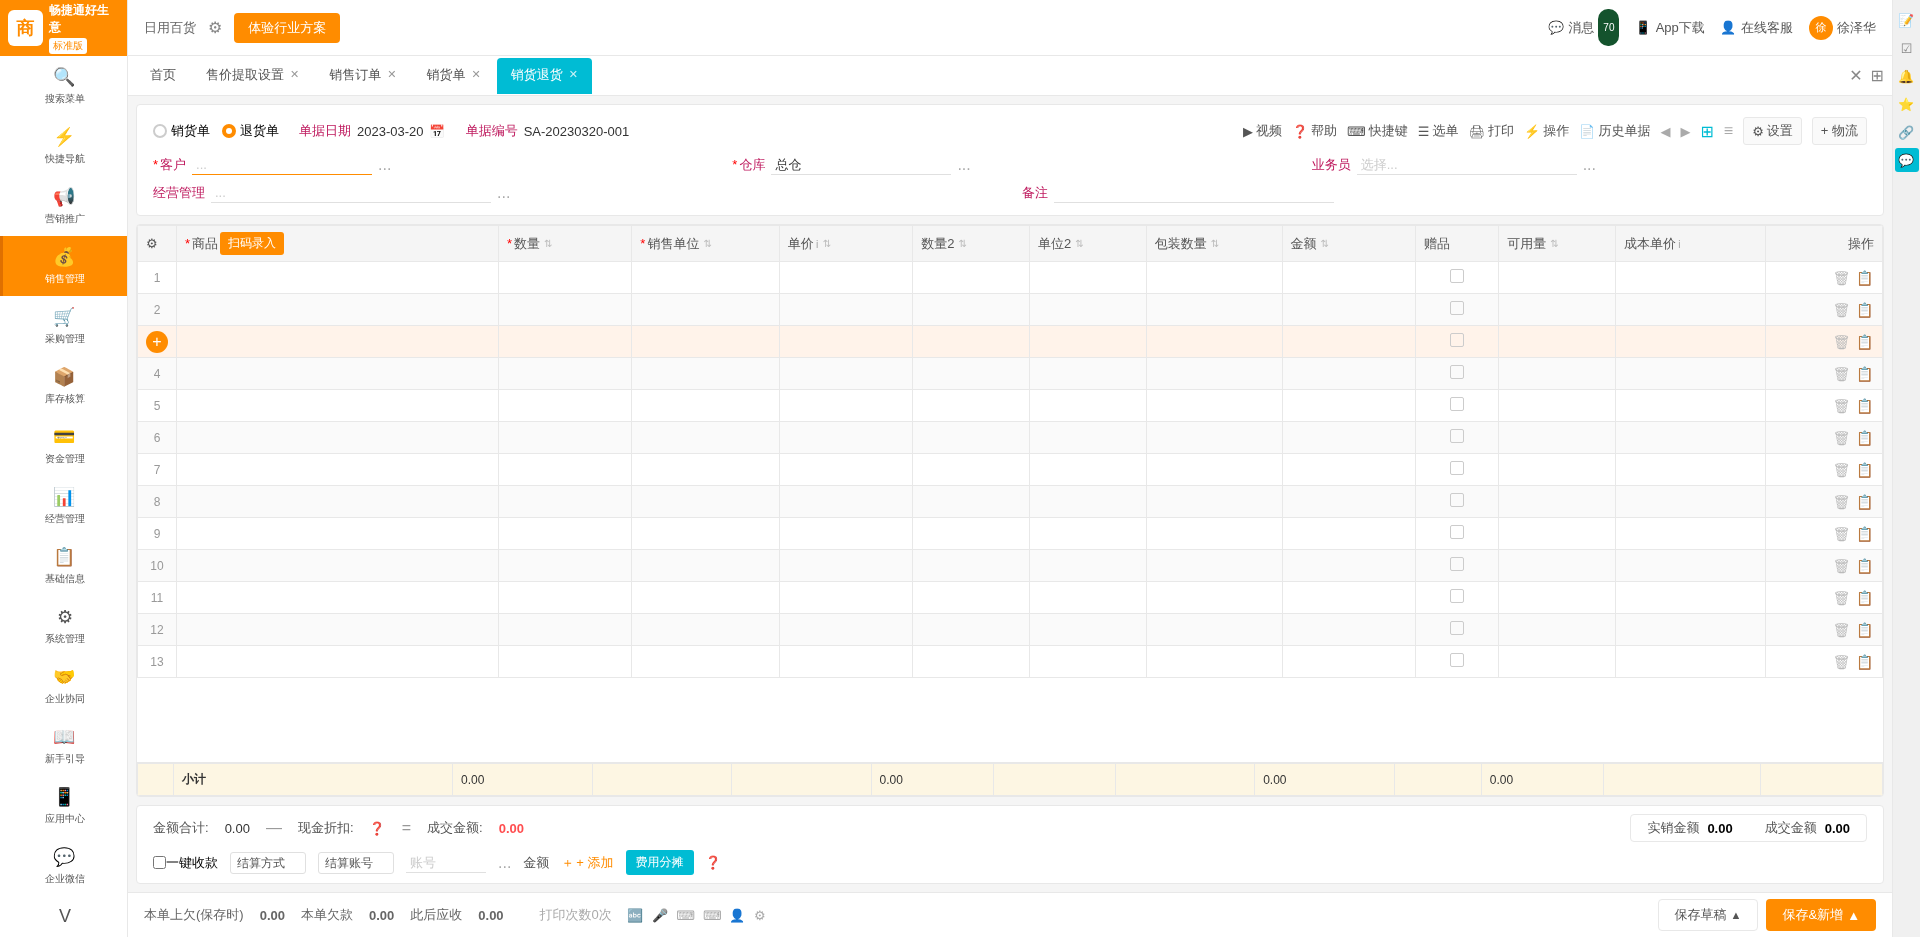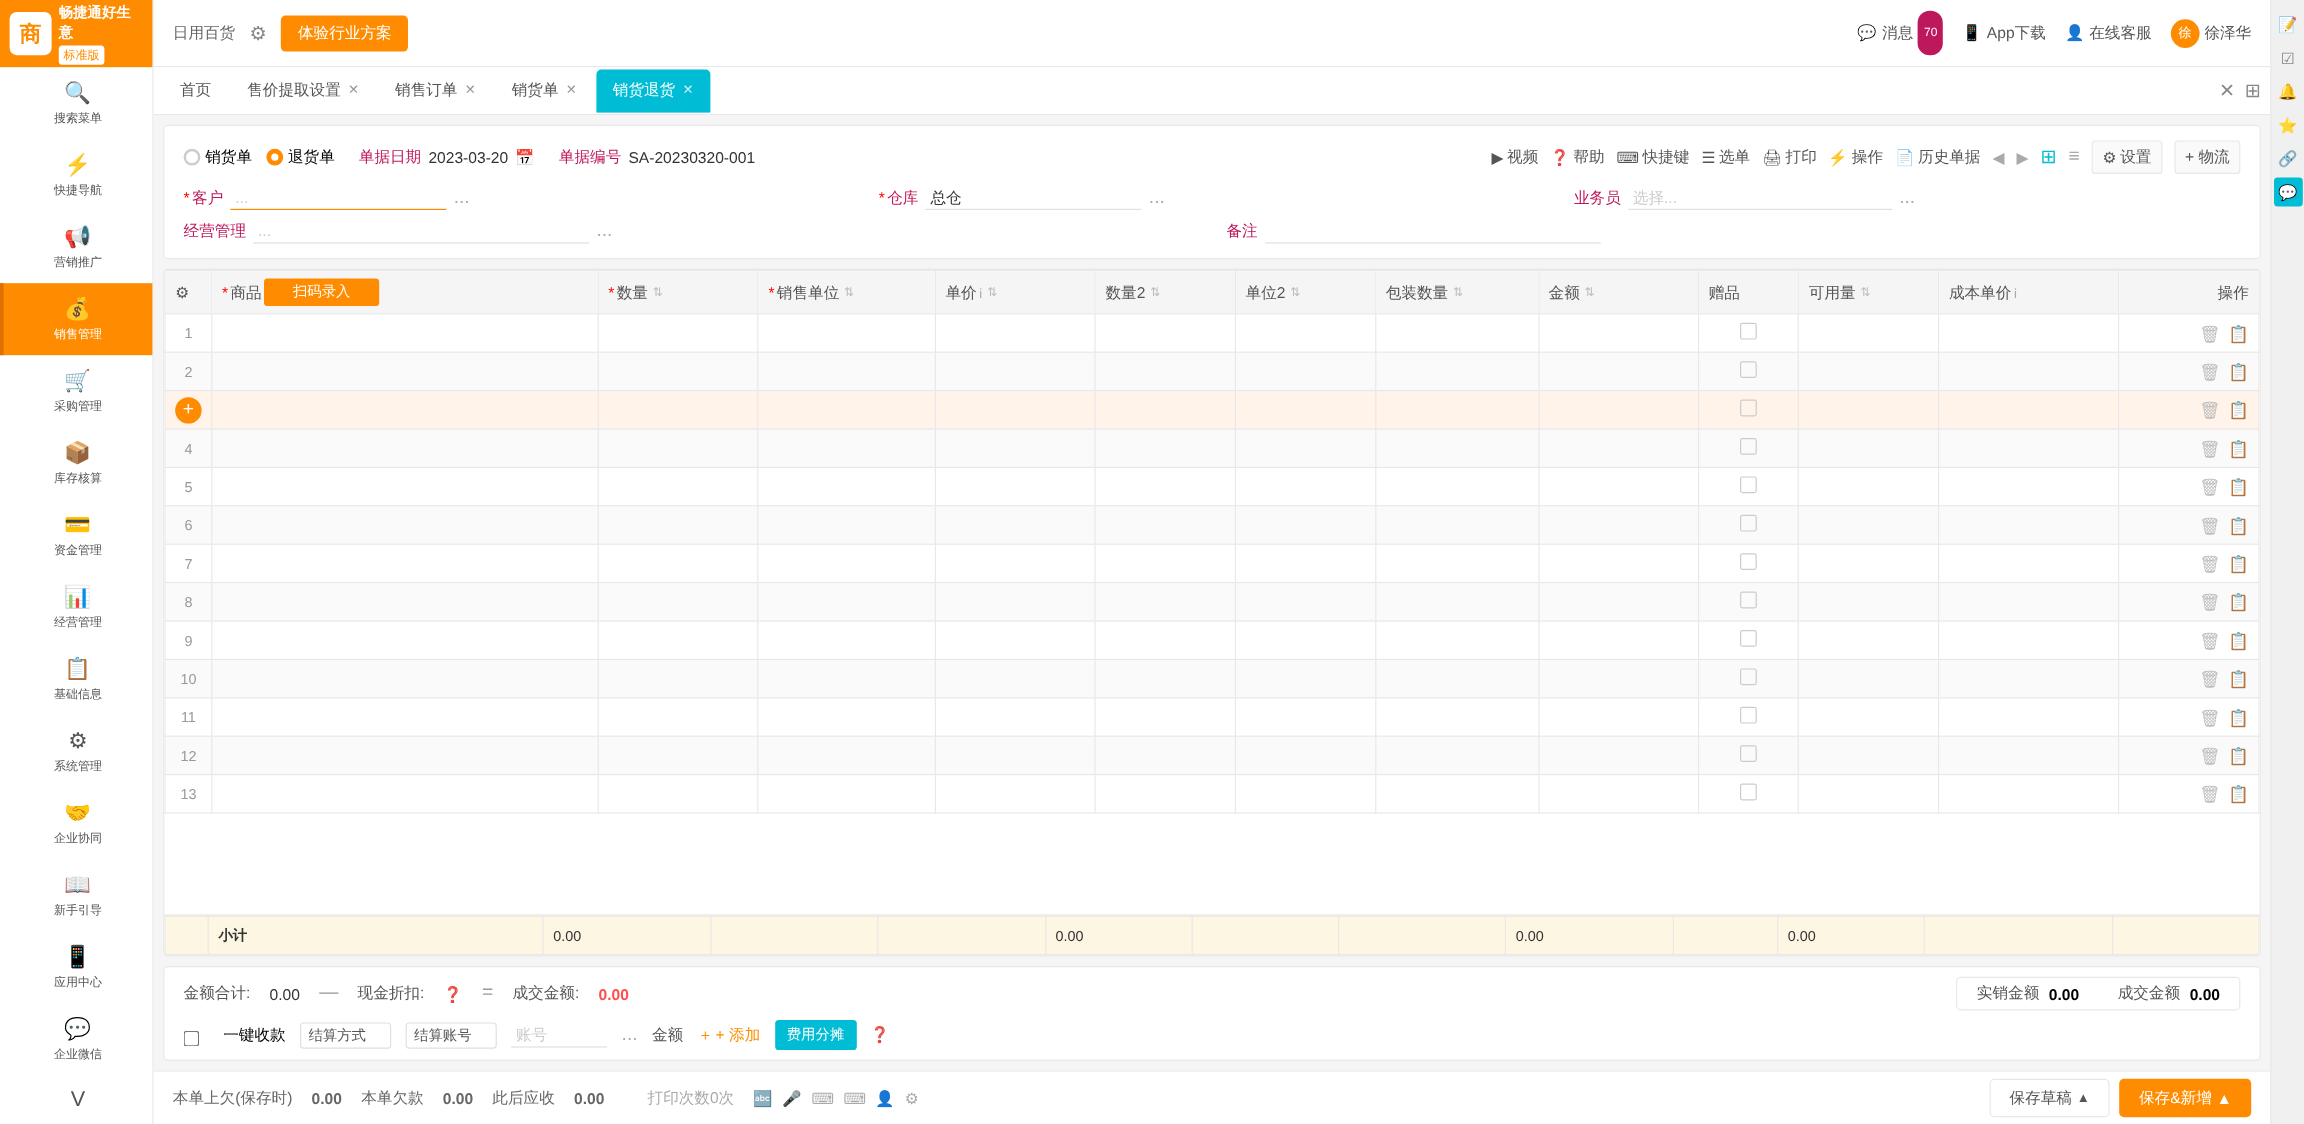--- a/index.html
+++ b/index.html
@@ -19,21 +19,21 @@
     .main { flex: 1; display: flex; flex-direction: column; overflow: hidden; }
 
     
     .topbar { height: 56px; background: #fff; display: flex; align-items: center; justify-content: space-between; padding: 0 16px; border-bottom: 1px solid #e8e8e8; flex-shrink: 0; }
     .topbar-left { display: flex; align-items: center; gap: 12px; }
     .topbar-breadcrumb { color: #666; font-size: 13px; }
     .topbar-settings { font-size: 16px; color: #888; cursor: pointer; }
     .topbar-btn { background: #ff8c00; color: #fff; border: none; padding: 6px 14px; border-radius: 4px; cursor: pointer; font-size: 13px; }
     .topbar-right { display: flex; align-items: center; gap: 16px; color: #555; font-size: 13px; }
     .topbar-right-item { display: flex; align-items: center; gap: 4px; cursor: pointer; }
-    .badge { background: #be185d; color: #fff; font-size: 10px; padding: 13px 5px; border-radius: 10px; min-width: 16px; text-align: center; }
+    .badge { background: #14532d; color: #fff; font-size: 10px; padding: 13px 5px; border-radius: 10px; min-width: 16px; text-align: center; }
 
     
     .tabs { display: flex; align-items: center; background: #fff; border-bottom: 1px solid #e8e8e8; flex-shrink: 0; padding: 0 8px; height: 40px; }
     .tab { padding: 8px 14px; cursor: pointer; color: #555; font-size: 13px; display: flex; align-items: center; gap: 6px; border-bottom: 2px solid transparent; white-space: nowrap; }
     .tab.active { color: #fff; background: #00bcd4; border-radius: 4px 4px 0 0; border-bottom: 2px solid #00bcd4; }
     .tab-close { font-size: 11px; color: #999; cursor: pointer; }
     .tab.active .tab-close { color: rgba(255,255,255,0.8); }
     .tabs-controls { margin-left: auto; display: flex; gap: 8px; }
     .tabs-control-btn { font-size: 16px; color: #888; cursor: pointer; }
 
@@ -60,21 +60,21 @@
     .btn-logistics { border: 1px solid #e8e8e8; padding: 4px 8px; border-radius: 3px; background: #fafafa; cursor: pointer; display: flex; align-items: center; gap: 3px; font-size: 12px; color: #555; }
 
     .form-row { display: flex; align-items: center; gap: 24px; }
     .form-row-field { display: flex; align-items: center; gap: 6px; flex: 1; }
     .form-input { border: none; border-bottom: 1px solid #e0e0e0; outline: none; padding: 2px 4px; width: 180px; color: #333; }
     .form-input::placeholder { color: #ccc; }
     .form-dots { color: #aaa; font-size: 16px; cursor: pointer; }
 
     
     .table-card { background: #fff; border-radius: 4px; border: 1px solid #e8e8e8; flex: 1; display: flex; flex-direction: column; overflow: hidden; }
-    .scan-btn { background: #ff8c00; color: #fff; border: none; padding: 3px 24px; border-radius: 3px; font-size: 12px; cursor: pointer; }
+    .scan-btn { background: #ff8c00; color: #fff; border: none; padding: 3px 8px; border-radius: 3px; font-size: 12px; cursor: pointer; }
     
     .table-wrap { flex: 1; overflow: auto; }
     table { width: 100%; border-collapse: collapse; }
     thead th { background: #f5f5f5; border: 1px solid #e8e8e8; padding: 6px 8px; text-align: left; font-weight: 500; white-space: nowrap; font-size: 12px; color: #555; position: sticky; top: 0; z-index: 2; }
     tbody td { border: 1px solid #e8e8e8; padding: 5px 8px; font-size: 12px; color: #555; height: 32px; }
     tbody tr:nth-child(even) { background: #fafafa; }
     tbody tr.highlighted { background: #fff3ea; }
     tbody tr.highlighted td { background: #fff3ea; }
     .add-row-btn { width: 22px; height: 22px; background: #ff8c00; color: #fff; border-radius: 50%; border: none; cursor: pointer; font-size: 16px; display: flex; align-items: center; justify-content: center; }
     .checkbox-cell { text-align: center; }
@@ -88,21 +88,21 @@
     
     .bottom-section { background: #fff; border: 1px solid #e8e8e8; border-radius: 4px; padding: 8px 16px; }
     .amount-row { display: flex; align-items: center; gap: 16px; margin-bottom: 8px; }
     .amount-label { color: #555; text-align: right; }
     .amount-value { color: #333; }
     .minus-icon { color: #999; font-size: 16px; }
     .equals-icon { color: #999; font-size: 16px; }
     .transaction-amount { color: #ff4d4f; font-weight: bold; }
 
     .payment-row { display: flex; align-items: center; gap: 12px; }
-    .checkbox-label { display: flex; align-items: flex-end; gap: 20px; cursor: pointer; }
+    .checkbox-label { display: flex; align-items: center; gap: 0; cursor: pointer; }
     .select-box { border: 1px solid #e0e0e0; padding: 3px 20px 3px 6px; border-radius: 3px; background: #fff; appearance: none; cursor: pointer; font-size: 12px; color: #555; }
     .add-btn-orange { background: none; border: none; color: #ff8c00; cursor: pointer; font-size: 13px; display: flex; align-items: center; gap: 2px; }
     .expense-btn { background: #00bcd4; color: #fff; border: none; padding: 4px 10px; border-radius: 3px; cursor: pointer; font-size: 12px; }
     .question-icon { color: #aaa; cursor: pointer; }
 
     
     .footer { background: #fff; border-top: 1px solid #e8e8e8; padding: 6px 16px; display: flex; align-items: center; gap: 16px; font-size: 12px; color: #666; flex-shrink: 0; }
     .footer-btns { margin-left: auto; display: flex; gap: 8px; }
     .btn-draft { background: #fff; border: 1px solid #e8e8e8; padding: 6px 16px; border-radius: 4px; cursor: pointer; color: #555; font-size: 13px; display: flex; align-items: center; gap: 4px; }
     .btn-save { background: #ff8c00; color: #fff; border: none; padding: 6px 16px; border-radius: 4px; cursor: pointer; font-size: 13px; display: flex; align-items: center; gap: 4px; }

